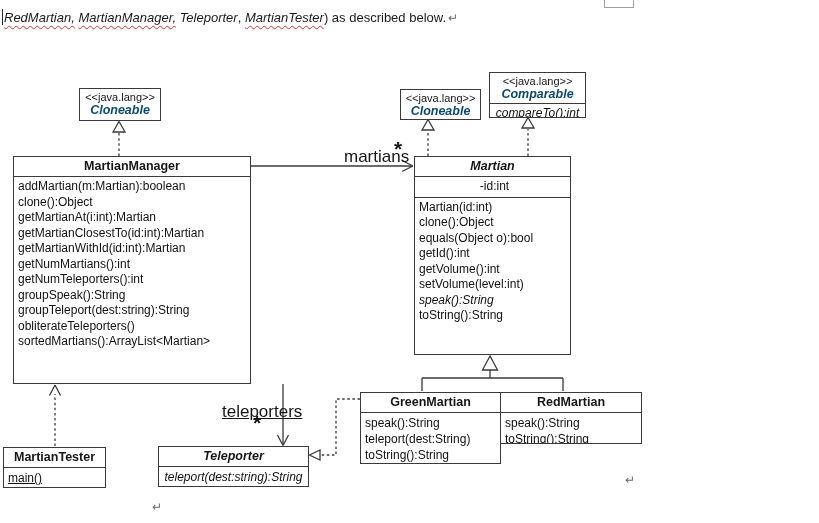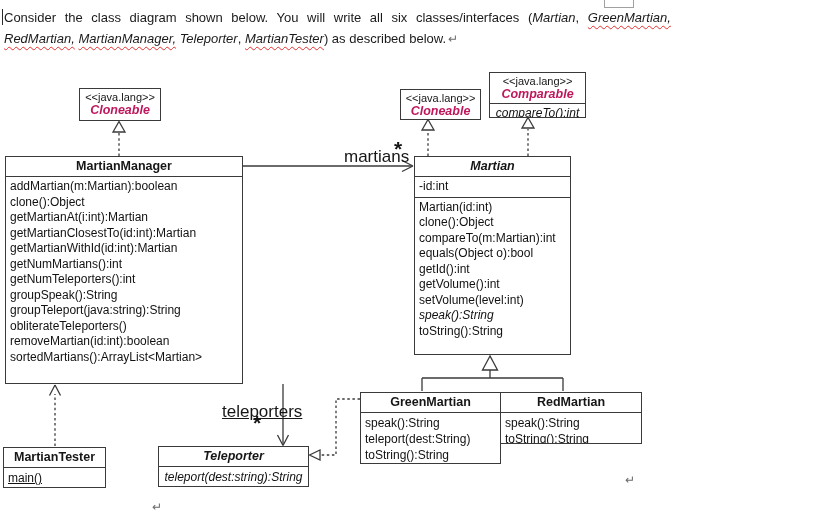--- a/index.html
+++ b/index.html
@@ -19,33 +19,33 @@
   .mark{color:#6a6a6a;font-size:12px;padding-left:2px;}
   #cursor{position:absolute;left:2px;top:9px;width:1px;height:16px;background:#2a2a2a;}
   #clipped-rect{position:absolute;left:604px;top:-1px;width:28px;height:8px;
     border-left:1px solid #a0a0a0;border-right:1px solid #a0a0a0;border-bottom:1px solid #a0a0a0;background:#fff;}
   
   .uml-box{position:absolute;border:1.5px solid #3a3a3a;background:#fff;box-sizing:border-box;overflow:hidden;}
   .uml-title{font-weight:600;font-size:12.5px;text-align:center;line-height:17px;padding:1px 2px;
     border-bottom:1.5px solid #3a3a3a;white-space:nowrap;color:#161616;}
   .uml-title.it{font-style:italic;}
   .compartment{padding:2px 0 2px 4px;}
-  .compartment.divided{border-bottom:1.5px solid #3a3a3a;}
+  .compartment.divided{border-bottom:1.5px solid #3a3a3a;text-align:center;}
   .compartment.centered{padding-left:0;text-align:center;}
   .member{font-size:12px;line-height:15.5px;white-space:nowrap;color:#111;}
   #box-green-martian .member,#box-red-martian .member,#box-martian-tester .member,#box-teleporter .member{line-height:16px;}
   .stereo-head{display:flex;flex-direction:column;align-items:center;justify-content:center;padding:2px 2px 1px;}
   .stereo-head.divided{border-bottom:1.5px solid #3a3a3a;}
   .stereotype{font-size:11px;line-height:12px;color:#161616;}
-  .stereo-name{font-style:italic;font-weight:600;font-size:12.5px;line-height:15px;color:#be185d;}
+  .stereo-name{font-style:italic;font-weight:600;font-size:12.5px;line-height:15px;color:#0c4a6e;}
   
   #box-cloneable-left{left:79px;top:88px;width:82px;height:33px;}
   #box-cloneable-mid{left:400px;top:89px;width:81px;height:31px;}
   #box-comparable{left:489px;top:72px;width:97px;height:46px;}
-  #box-martian-manager{left:5px;top:156px;width:238px;height:228px;}
+  #box-martian-manager{left:13px;top:156px;width:238px;height:228px;}
   #box-martian{left:414px;top:156px;width:157px;height:199px;}
   #box-green-martian{left:360px;top:392px;width:141px;height:72px;}
   #box-red-martian{left:500px;top:392px;width:142px;height:52px;}
   #box-martian-tester{left:3px;top:447px;width:103px;height:41px;}
   #box-teleporter{left:158px;top:446px;width:151px;height:41px;}
   
   .edge-label{position:absolute;font-size:17px;color:#161616;white-space:nowrap;}
   #label-martians{left:344px;top:147px;}
   #label-teleporters{left:222px;top:402px;text-decoration:underline;}
   .star{position:absolute;font-size:21px;font-weight:600;color:#161616;line-height:18px;}
@@ -61,21 +61,20 @@
   #connectors .tri{fill:#ffffff;stroke:#3a3a3a;stroke-width:1.3;}
 </style>
 </head>
 <body>
 
 <div id="cursor"></div>
 
 <div id="clipped-rect"></div>
 
 <div id="intro">
-  <div id="intro-line1"><span class="seg">Consider the class diagram shown below. You will write all six classes/interfaces (</span><span class="seg it">Martian</span><span class="seg">, </span><span class="seg it sq">GreenMartian,</span></div>
   <div id="intro-line2">
     <span><span class="seg it sq">RedMartian,</span><span class="seg"> </span><span class="seg it sq">MartianManager,</span><span class="seg"> </span><span class="seg it">Teleporter</span><span class="seg">, </span><span class="seg it sq">MartianTester</span><span class="seg">) as described below.</span></span><span class="mark">↵</span>
   </div>
 </div>
 
 <div>
 
   <svg id="connectors" viewBox="0 0 819 523">
     <g>
       <path class="ln dash" d="M119,156 L119,133"></path>
@@ -139,36 +138,34 @@
     <div class="uml-title">MartianManager</div>
     <div class="compartment">
         <div class="member">addMartian(m:Martian):boolean</div>
         <div class="member">clone():Object</div>
         <div class="member">getMartianAt(i:int):Martian</div>
         <div class="member">getMartianClosestTo(id:int):Martian</div>
         <div class="member">getMartianWithId(id:int):Martian</div>
         <div class="member">getNumMartians():int</div>
         <div class="member">getNumTeleporters():int</div>
         <div class="member">groupSpeak():String</div>
-        <div class="member">groupTeleport(java:string):String</div>
+        <div class="member">groupTeleport(dest:string):String</div>
         <div class="member">obliterateTeleporters()</div>
-        <div class="member">removeMartian(id:int):boolean</div>
         <div class="member">sortedMartians():ArrayList&lt;Martian&gt;</div>
       </div>
   </div>
 
   <div class="uml-box" id="box-martian">
     <div class="uml-title it">Martian</div>
     <div class="compartment divided">
         <div class="member">-id:int</div>
       </div>
     <div class="compartment">
         <div class="member">Martian(id:int)</div>
         <div class="member">clone():Object</div>
-        <div class="member">compareTo(m:Martian):int</div>
         <div class="member">equals(Object o):bool</div>
         <div class="member">getId():int</div>
         <div class="member">getVolume():int</div>
         <div class="member">setVolume(level:int)</div>
         <div class="member it">speak():String</div>
         <div class="member">toString():String</div>
       </div>
   </div>
 
   <div class="uml-box" id="box-green-martian">

